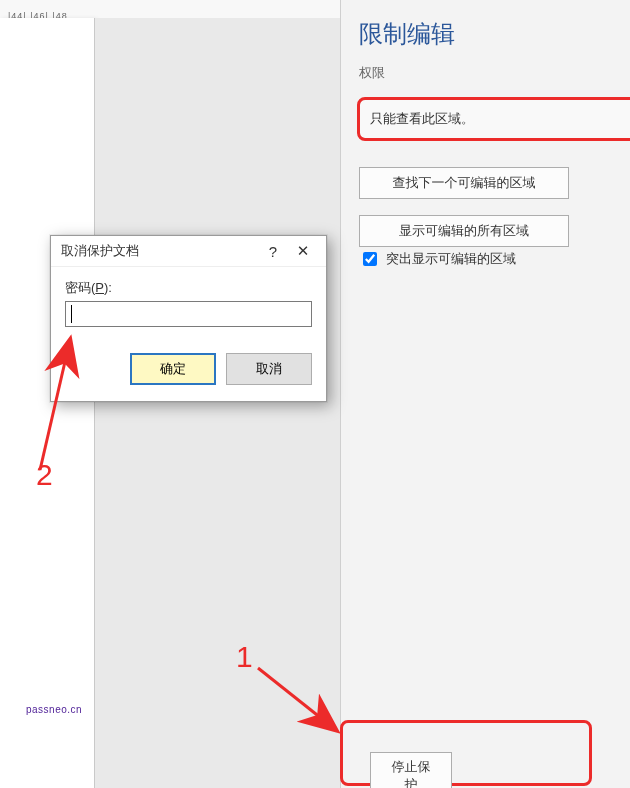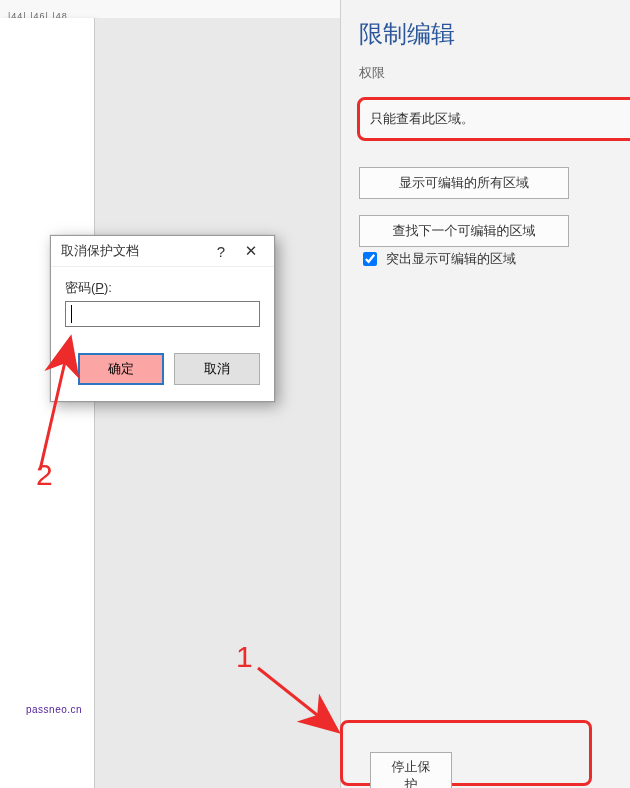--- a/index.html
+++ b/index.html
@@ -133,21 +133,21 @@
     font-size: 13px;
     color: #333;
     cursor: pointer;
   }
 
   
   .dialog {
     position: absolute;
     left: 50px;
     top: 235px;
-    width: 225px;
+    width: 277px;
     background: #fff;
     border: 1px solid #9a9a9a;
     box-shadow: 4px 4px 14px rgba(0,0,0,.35), 0 0 0 1px rgba(0,0,0,.05);
   }
   .dlg-titlebar {
     display: flex;
     align-items: center;
     padding: 6px 8px 6px 10px;
     font-size: 13px;
     color: #333;
@@ -187,21 +187,21 @@
     width: 86px;
     padding: 5px 0;
     text-align: center;
     font-size: 13px;
     border: 1px solid #adadad;
     background: #e1e1e1;
     cursor: pointer;
   }
   .dlg-btn.primary {
     border: 2px solid #2b76c2;
-    background: #fca5a5;
+    background: #fef9c3;
   }
 
   
   .arrow-svg {
     position: absolute;
     pointer-events: none;
   }
   .num-label {
     position: absolute;
     font-size: 30px;
@@ -227,22 +227,22 @@
 
 <div class="doc-page"></div>
 <div class="main-bg"></div>
 
 <div class="side-panel">
   <div class="panel-title">限制编辑</div>
   <div class="section-label">权限</div>
   <div class="info-box highlight-red">
     <div>只能查看此区域。</div>
   </div>
+  <button class="panel-btn">查找下一个可编辑的区域</button>
   <button class="panel-btn">显示可编辑的所有区域</button>
-  <button class="panel-btn">查找下一个可编辑的区域</button>
   <label class="check-row">
     <input type="checkbox" checked="" style="">
     <span>突出显示可编辑的区域</span>
   </label>
 </div>
 
 <div class="stop-box"></div>
 <button class="stop-btn">停止保护</button>
 
 <div class="dialog">

